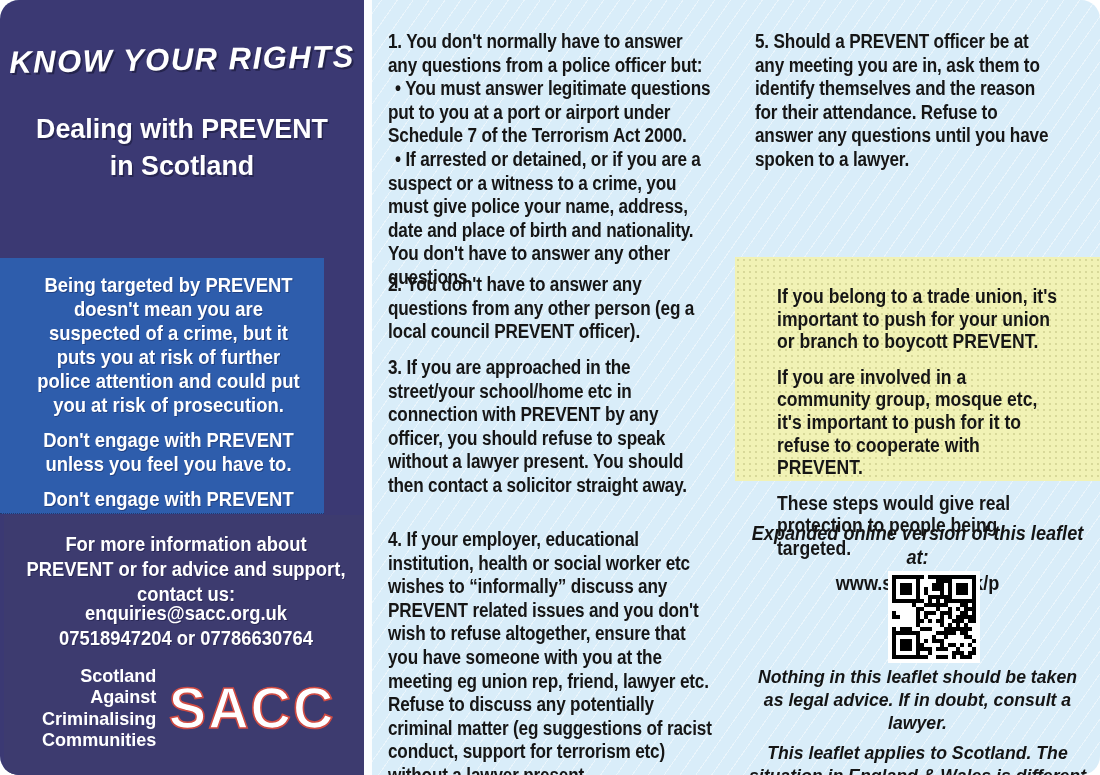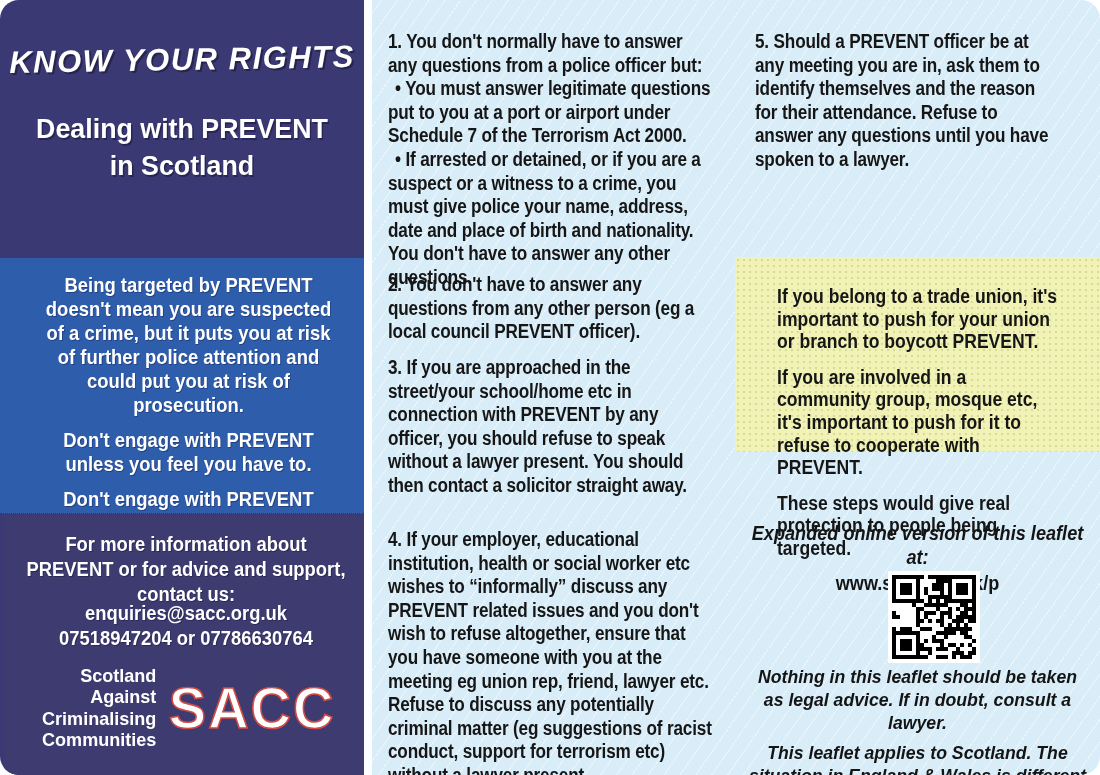--- a/index.html
+++ b/index.html
@@ -24,21 +24,21 @@
   .kyr-heading { position:absolute; top:42px; left:0; width:364px; text-align:center;
     font-size:31px; font-weight:900; font-style:italic; color:#fff;
     letter-spacing:1.5px; transform:rotate(-1deg);
     text-shadow:2px 2px 0 rgba(15,15,40,0.5); }
 
   .subheading { position:absolute; top:110px; left:22px; width:320px; text-align:center;
     font-size:28.5px; font-weight:bold; color:#fff; line-height:1.3;
     text-shadow:1.5px 1.5px 0 rgba(15,15,40,0.45);
     transform:scaleX(0.94); transform-origin:center top; }
 
-  .warning-box { position:absolute; top:258px; left:0; width:364px; height:256px;
+  .warning-box { position:absolute; top:258px; left:0; width:324px; height:256px;
     background:var(--blue,#2e5dac); padding:15px 8px 0 21px;
     border-bottom:1px dotted rgba(25,25,60,0.55); }
   .warning-inner { transform:scaleX(0.9); transform-origin:center top;
     color:#fff; font-weight:bold; text-align:center; font-size:20.5px; line-height:1.17;
     text-shadow:1px 1px 0 rgba(15,15,50,0.35); }
   .warning-inner p { margin:0; }
   .warning-inner p + p { margin-top:11px; }
 
   .bottom-panel { position:absolute; top:515px; left:4px; width:364px; height:260px;
     background:var(--navy-dark,#3d3b6f); color:#fff; }
@@ -67,21 +67,21 @@
     transform:scaleX(0.88); transform-origin:left top; color:#161616; }
   .body-block p { margin:0; }
   .bullet { text-indent:8px; }
   #point1 { top:30px; }
   #point2 { top:273px; }
   #point3 { top:356px; }
   #point4 { top:528px; }
   #point5 { left:755px; top:30px; width:345px; }
 
   
-  .union-box { position:absolute; left:735px; top:257px; width:365px; height:195px;
+  .union-box { position:absolute; left:735px; top:257px; width:365px; height:224px;
     background-color:var(--yellow,#f1f2b5);
     background-image:radial-gradient(circle, rgba(150,150,80,0.28) 1px, transparent 1.3px);
     background-size:6px 6px; padding:28px 42px 0 42px; }
   .union-inner { transform:scaleX(0.9); transform-origin:left top;
     font-weight:bold; font-size:19.5px; line-height:1.16; width:315px; color:#161616; }
   .union-inner p { margin:0; }
   .union-inner p + p { margin-top:13px; }
 
   
   .online-block { position:absolute; left:735px; top:521px; width:365px; text-align:center;

